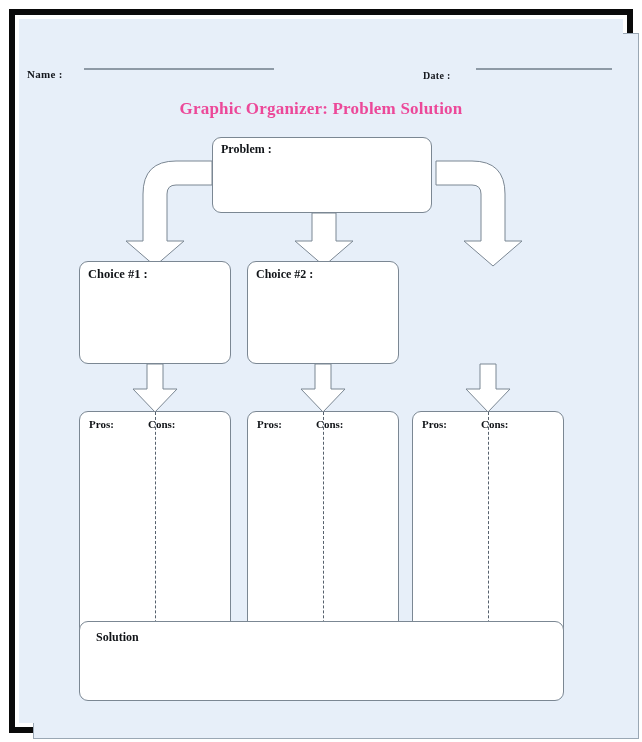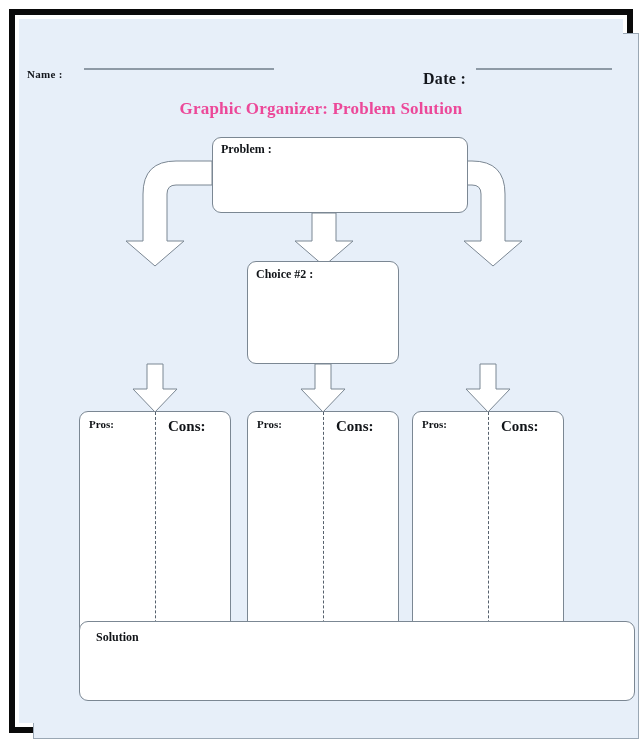--- a/index.html
+++ b/index.html
@@ -57,21 +57,21 @@
     white-space: nowrap;
     margin-top: 13px;
   }
   .hdr-rule {
     position: absolute;
     height: 2px;
     background: #8e9aa6;
   }
   #name-label { left: 27px;  top: 55px; }
   #name-rule  { left: 84px;  top: 68px; width: 190px; }
-  #date-label { left: 423px; top: 57px; font-size: 16px; }
+  #date-label { left: 423px; top: 57px; font-size: 10px; }
   #date-rule  { left: 476px; top: 68px; width: 136px; }
 
   
   #title {
     position: absolute;
     left: 0; top: 99px;
     width: 642px;
     text-align: center;
     font-family: "Liberation Serif", "DejaVu Serif", serif;
     font-weight: bold;
@@ -91,21 +91,21 @@
   }
   .box-label {
     position: absolute;
     font-family: "Liberation Serif", "DejaVu Serif", serif;
     font-weight: bold;
     color: #111418;
     white-space: nowrap;
   }
 
   
-  #problem-box { left: 212px; top: 137px; width: 256px; height: 76px; }
+  #problem-box { left: 212px; top: 137px; width: 220px; height: 76px; }
   #problem-label { left: 8px; top: 4px; font-size: 12px; }
 
   
   .choice-box { top: 261px; width: 152px; height: 103px; }
   #choice-box-1 { left: 79px; }
   #choice-box-2 { left: 247px; padding-left: 36px; }
   #choice-box-3 { left: 412px; }
   .choice-label { left: 8px; top: 5px; font-size: 12px; }
   #choice-label-1 { font-size: 12.5px; }
 
@@ -116,24 +116,24 @@
   #proscons-box-3 { left: 412px; }
   .pc-divider {
     position: absolute;
     left: 50%;
     top: 0;
     width: 0;
     height: 100%;
     border-left: 1px dashed #55606c;
   }
   .pros-label { left: 9px;  top: 6px; font-size: 11px; }
-  .cons-label { left: 88px; top: 6px; font-size: 15px; }
-
-  
-  #solution-box { left: 79px; top: 621px; width: 556px; height: 80px; }
+  .cons-label { left: 68px; top: 6px; font-size: 11px; }
+
+  
+  #solution-box { left: 79px; top: 621px; width: 485px; height: 80px; }
   #solution-label { left: 16px; top: 8px; font-size: 12px; }
 
   
   #arrows {
     position: absolute;
     left: 0; top: 0;
     width: 642px; height: 742px;
     z-index: 2;
     pointer-events: none;
   }
@@ -213,20 +213,23 @@
              L 488,412
              L 510,389
              L 496,389
              L 496,364 Z"></path>
   </svg>
 
   <div class="box" id="problem-box">
     <span class="box-label" id="problem-label">Problem :</span>
   </div>
 
+  <div class="box choice-box" id="choice-box-1">
+    <span class="box-label choice-label" id="choice-label-1">Choice #1 :</span>
+  </div>
   <div class="box choice-box" id="choice-box-2">
     <span class="box-label choice-label">Choice #2 :</span>
   </div>
 
   <div class="box proscons-box" id="proscons-box-1">
     <div class="pc-divider"></div>
     <span class="box-label pros-label">Pros:</span>
     <span class="box-label cons-label">Cons:</span>
   </div>
 

